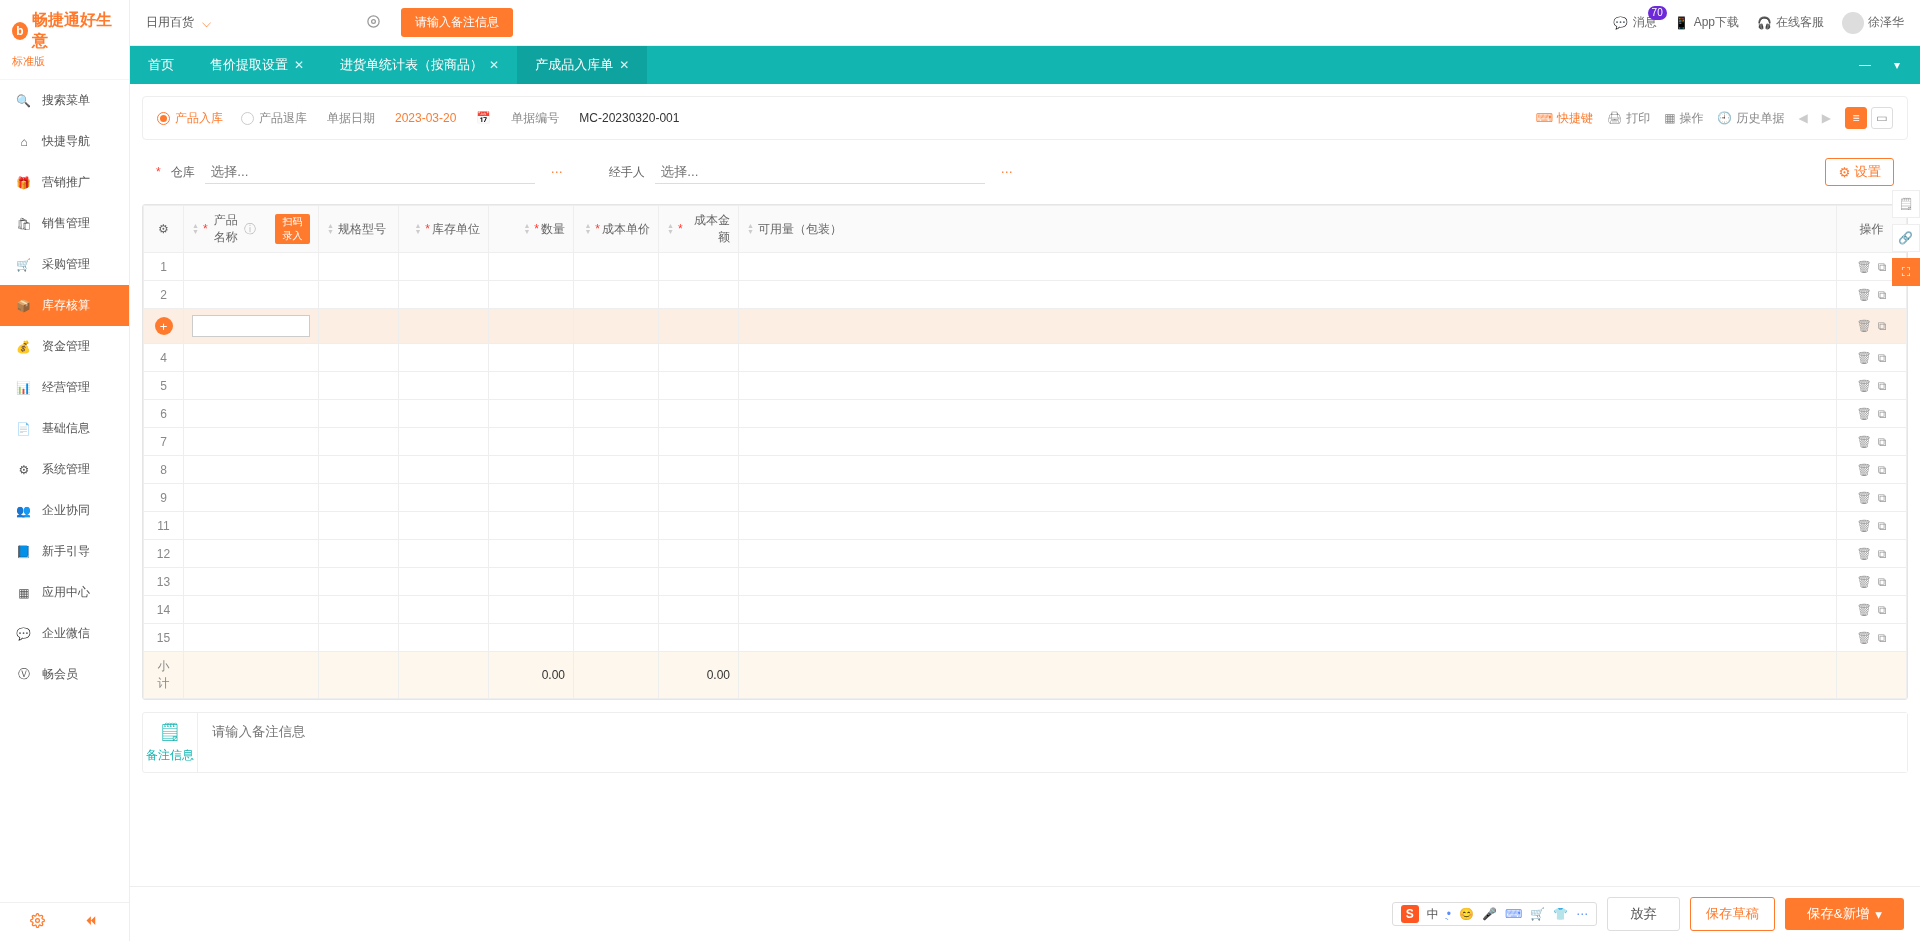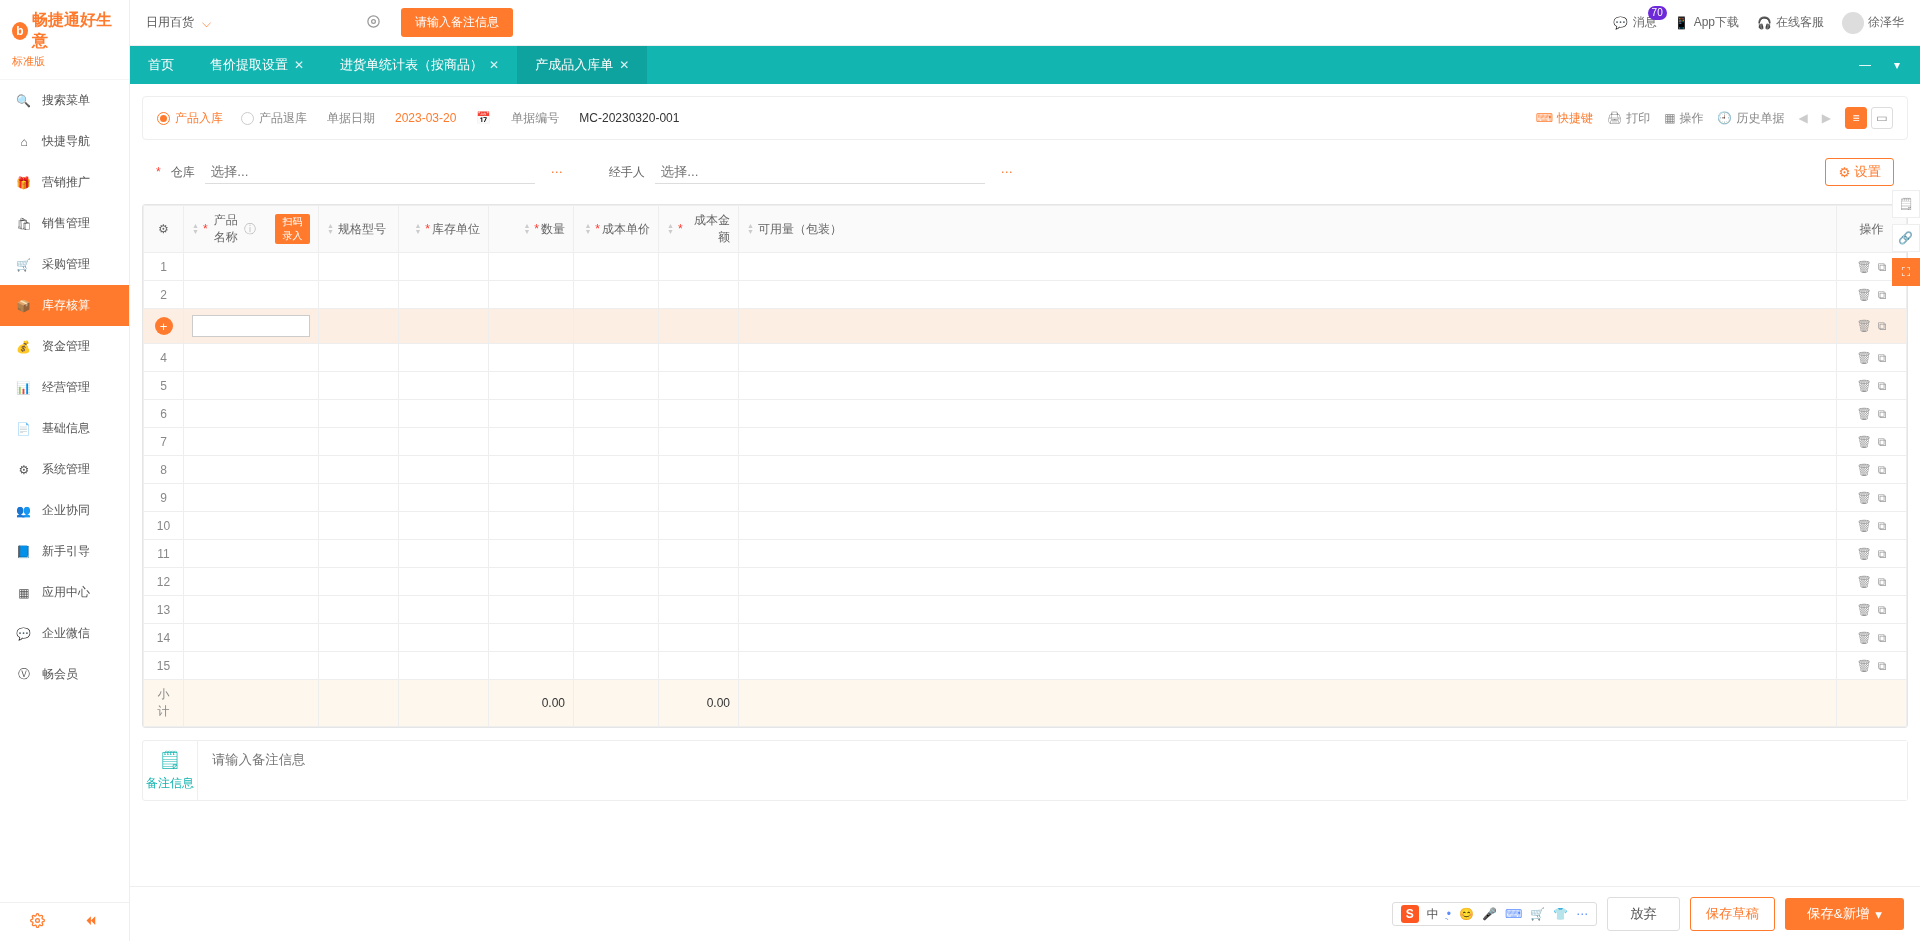--- a/index.html
+++ b/index.html
@@ -448,31 +448,20 @@
                 <td class="col-name"></td>
                 <td class="col-spec"></td>
                 <td class="col-unit"></td>
                 <td class="col-qty"></td>
                 <td class="col-price"></td>
                 <td class="col-amount"></td>
                 <td class="col-avail"></td>
                 <td class="col-ops"><span class="op-ico">🗑</span><span class="op-ico">⧉</span></td>
               </tr>
               <tr>
-                <td class="col-idx">10</td>
-                <td class="col-name"></td>
-                <td class="col-spec"></td>
-                <td class="col-unit"></td>
-                <td class="col-qty"></td>
-                <td class="col-price"></td>
-                <td class="col-amount"></td>
-                <td class="col-avail"></td>
-                <td class="col-ops"><span class="op-ico">🗑</span><span class="op-ico">⧉</span></td>
-              </tr>
-              <tr>
                 <td class="col-idx">11</td>
                 <td class="col-name"></td>
                 <td class="col-spec"></td>
                 <td class="col-unit"></td>
                 <td class="col-qty"></td>
                 <td class="col-price"></td>
                 <td class="col-amount"></td>
                 <td class="col-avail"></td>
                 <td class="col-ops"><span class="op-ico">🗑</span><span class="op-ico">⧉</span></td>
               </tr>

